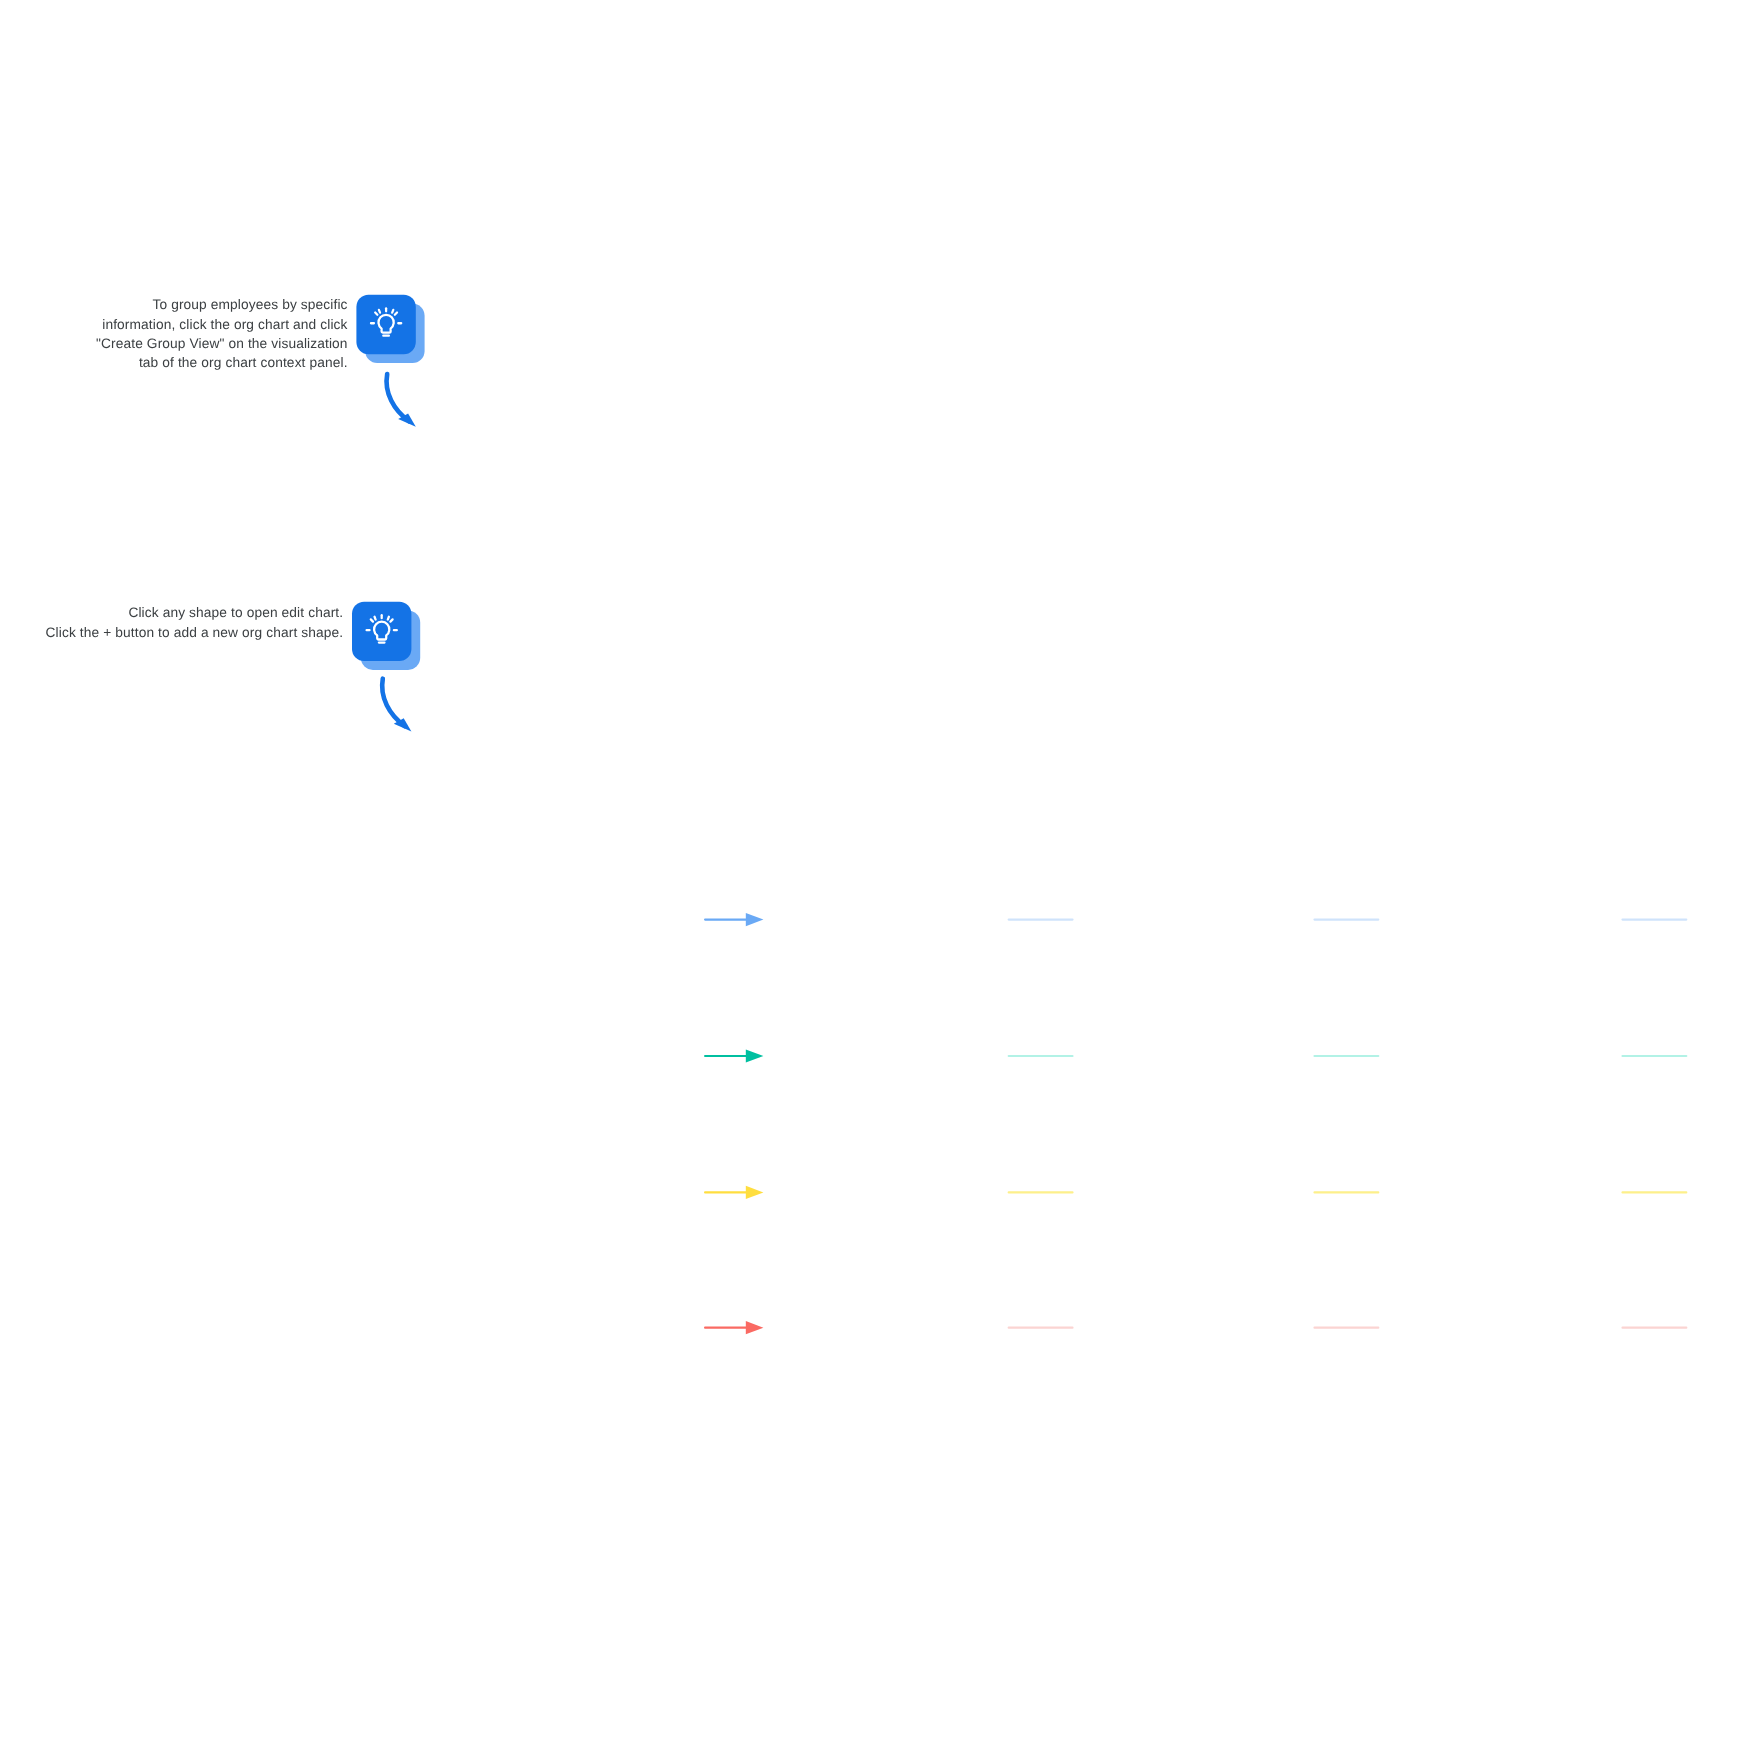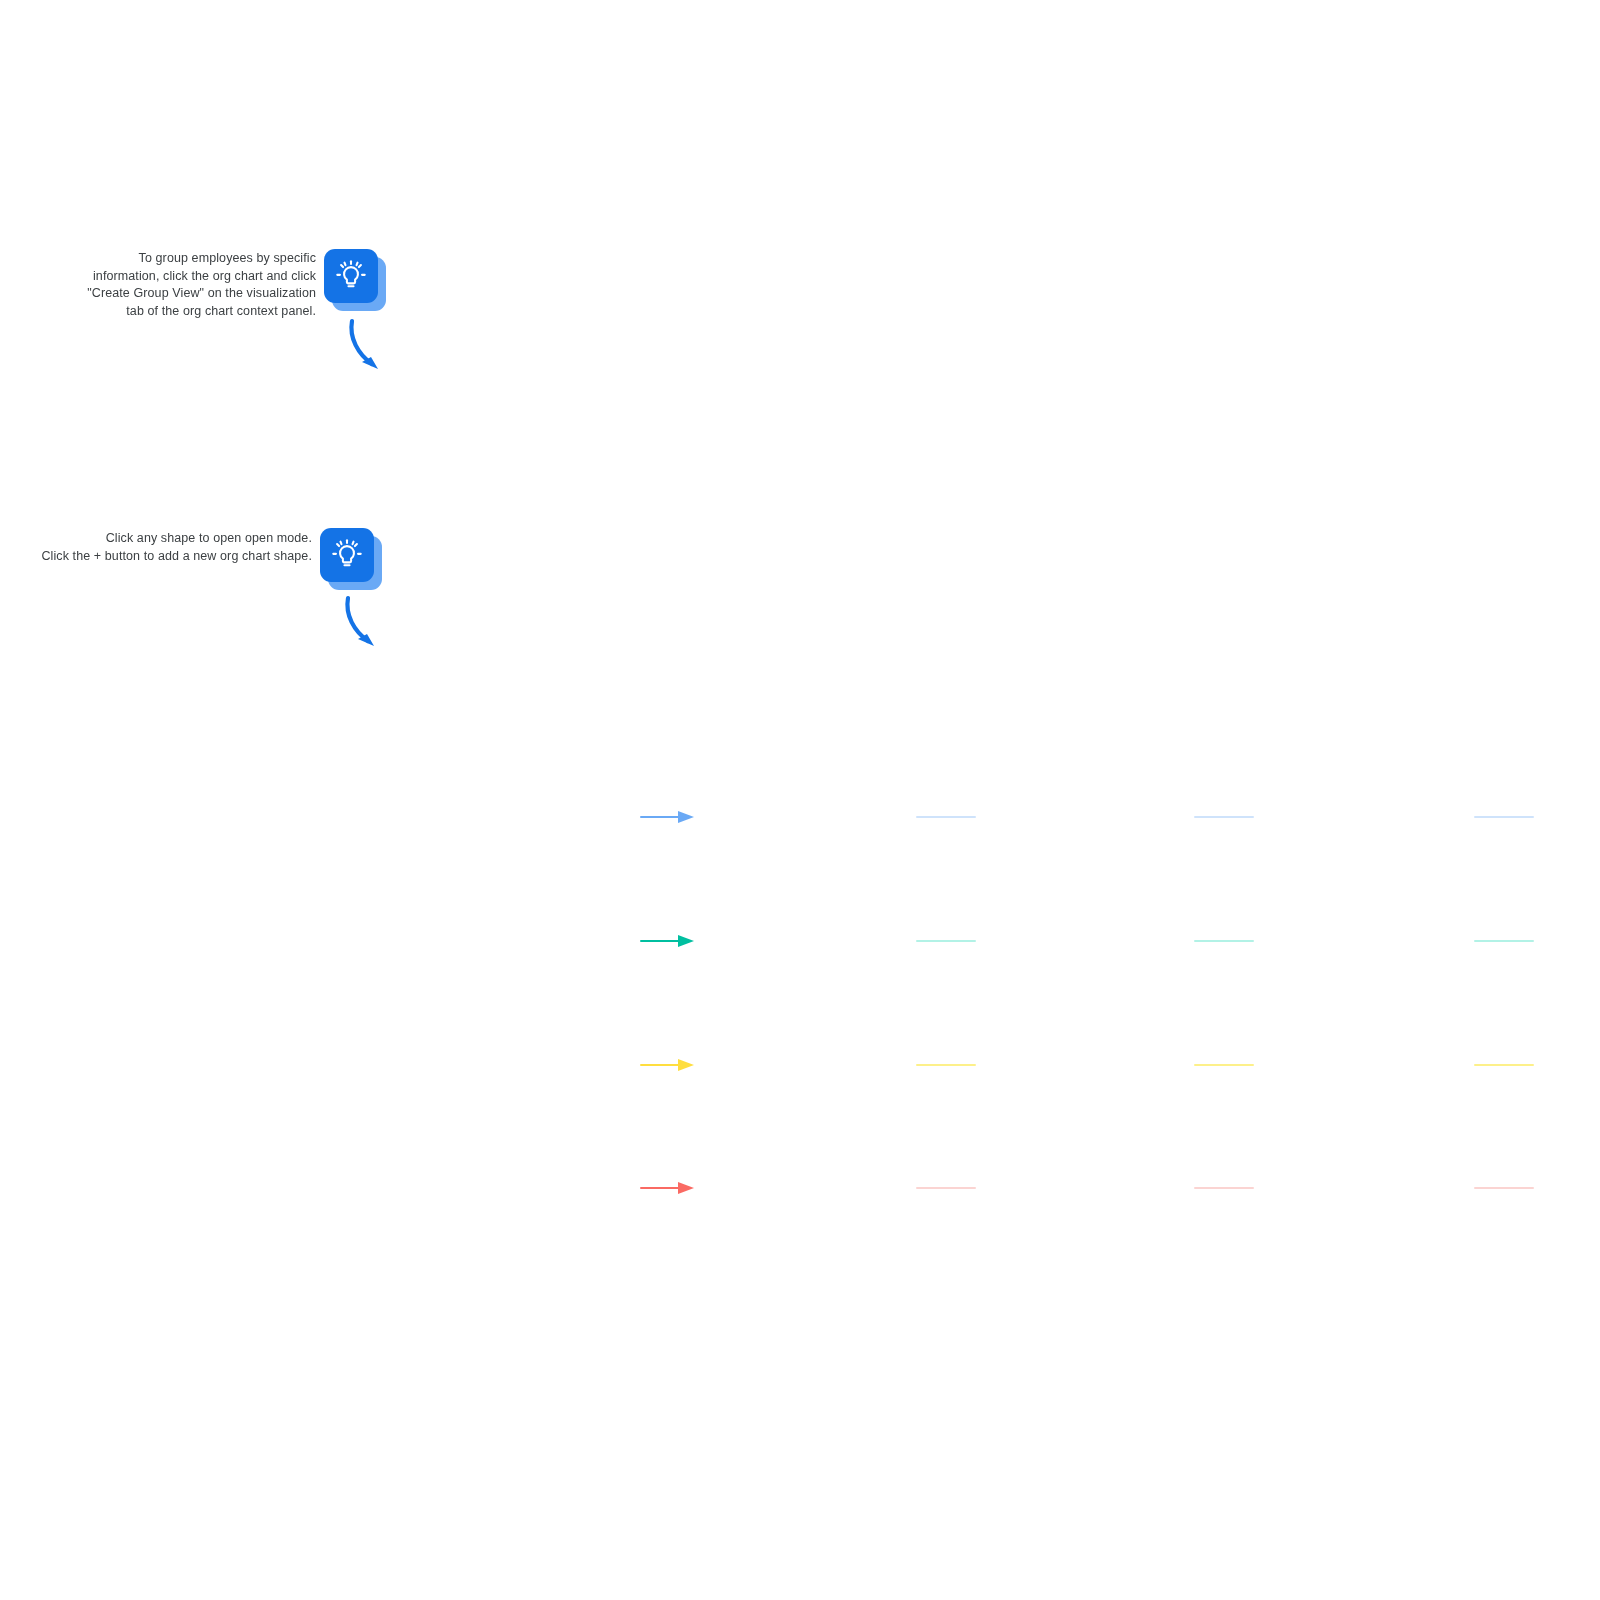--- a/index.html
+++ b/index.html
@@ -12,20 +12,21 @@
     height: 1600px;
     position: relative;
     overflow: hidden;
     font-family: "Liberation Sans", sans-serif;
     -webkit-font-smoothing: antialiased;
   }
 
   .canvas {
     position: absolute;
     inset: 0;
+    margin-top: 19px;
   }
 
   
   .tip {
     position: absolute;
   }
   .tip-text {
     position: absolute;
     text-align: right;
     color: #3c4043;
@@ -111,21 +112,21 @@
     <div class="tip-arrow" style="left:342px; top:316px;">
       <svg width="50" height="62" viewBox="0 0 50 62" fill="none">
         <path d="M10 5 C 7 22, 16 38, 30 48" stroke="#1473e6" stroke-width="4.2" stroke-linecap="round" fill="none"></path>
         <path d="M36 53 L 20 46 L 29 41 Z" fill="#1473e6"></path>
       </svg>
     </div>
   </div>
 
   <div class="tip" style="left:0; top:0;">
 
-    <div class="tip-text" style="left:40px; top:530px; width:272px;">Click any shape to open open mode.
+    <div class="tip-text" style="left:40px; top:530px; width:272px;">Click any shape to open edit chart.
 Click the + button to add a new org chart shape.</div>
 
     <div class="tip-badge" style="left:320px; top:528px;">
       <div class="shade"></div>
       <div class="face">
         <svg width="34" height="34" viewBox="0 0 24 24" fill="none" stroke="#ffffff" stroke-width="1.45" stroke-linecap="round" stroke-linejoin="round">
           <path d="M9.1 14.6a4.9 4.9 0 1 1 5.8 0v1.7a.9.9 0 0 1-.9.9h-4a.9.9 0 0 1-.9-.9z"></path>
           <path d="M10.2 19.2h3.6"></path>
           <path d="M12 1.6v1.9"></path>
           <path d="M5.0 4.3l1.4 1.4"></path>

